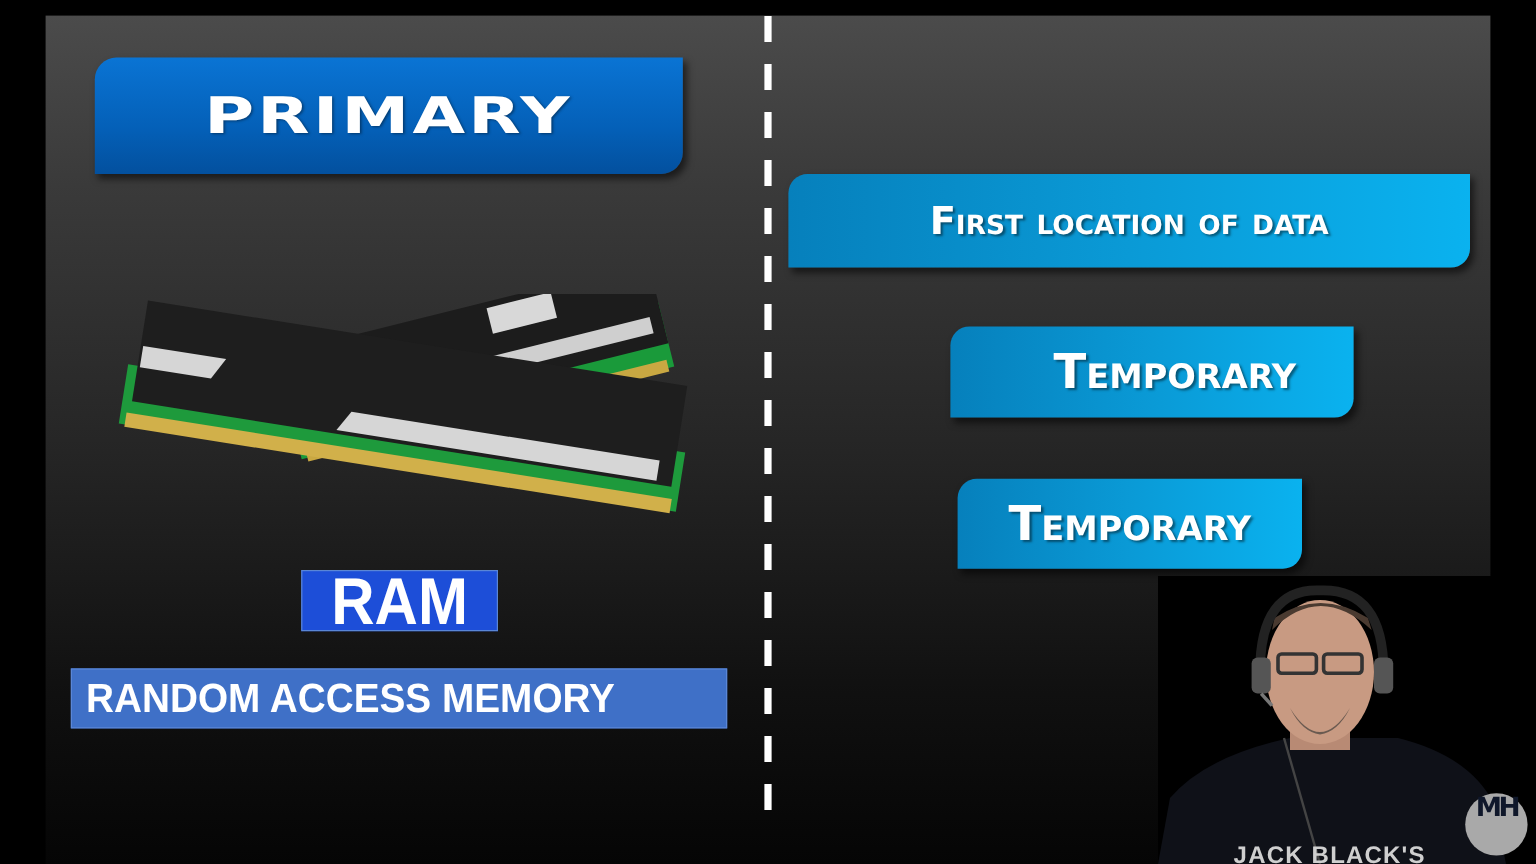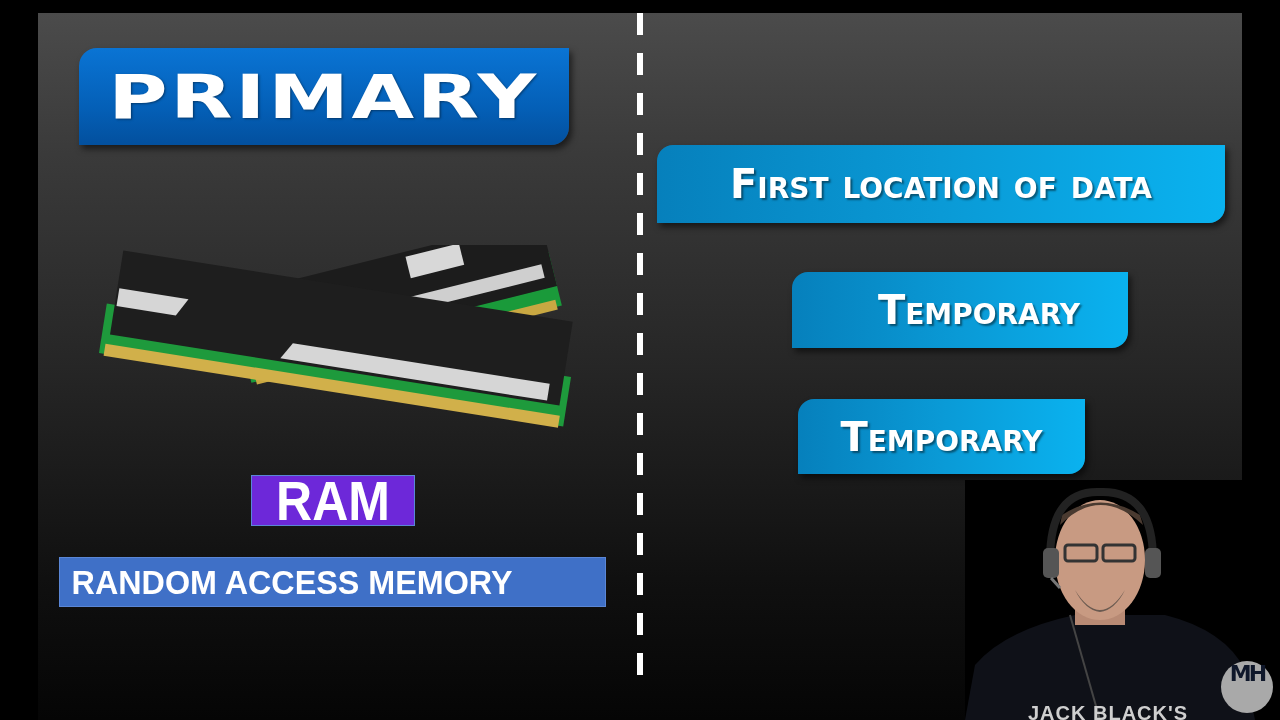--- a/index.html
+++ b/index.html
@@ -17,36 +17,36 @@
   }
   .tag {
     position:absolute; color:#fff; display:flex; align-items:center; justify-content:center;
     border-radius:18px 0 18px 0;
     box-shadow: 3px 4px 6px rgba(0,0,0,0.55);
     font-weight:bold; white-space:nowrap;
   }
   .tag-primary {
     left:79px; top:48px; width:490px; height:97px;
     background:linear-gradient(to bottom, #0a74d4 0%, #0460b8 60%, #03509e 100%);
-    font-family:"DejaVu Sans", sans-serif; font-size:60px; letter-spacing:2px;
+    font-family:"DejaVu Sans", sans-serif; font-size:42px; letter-spacing:2px;
     transform-origin:center;
   }
   .tag-primary span { display:inline-block; transform:scaleX(1.35); text-shadow:1px 1px 2px rgba(0,0,0,0.4); }
   .tag-cyan {
     background:linear-gradient(to right, #0680bc 0%, #0a9ad6 50%, #0ab2ef 100%);
     font-family:"DejaVu Sans", sans-serif; text-shadow:2px 2px 2px rgba(0,0,0,0.45);
     border-radius:16px 0 16px 0;
   }
-  .tag-first { left:657px; top:145px; width:568px; height:78px; font-size:40px; }
+  .tag-first { left:657px; top:145px; width:568px; height:78px; font-size:32px; }
   .tag-temp { left:792px; top:272px; width:298px; height:76px; font-size:40px;padding-left:38px; }
   .tag-elec { left:798px; top:399px; width:287px; height:75px; font-size:40px; }
   .smallcaps { font-variant:small-caps; }
   .box-ram {
     position:absolute; left:251px; top:475px; width:162px; height:49px;
-    background:#6d28d9; border:1px solid #5a86d6; color:#fff;
+    background:#1d4ed8; border:1px solid #5a86d6; color:#fff;
     display:flex; align-items:center; justify-content:center;
     font-family:"Liberation Sans", sans-serif; font-weight:bold; font-size:50px;
   }
   .box-ram span { display:inline-block; transform:scaleY(1.1); }
   .box-ramfull {
     position:absolute; left:59px; top:557px; width:545px; height:48px;
     background:#3f70c7; border:1px solid #5a86d6; color:#fff;
     display:flex; align-items:center; 
     font-family:"Liberation Sans", sans-serif; font-weight:bold; font-size:34px;
   }

